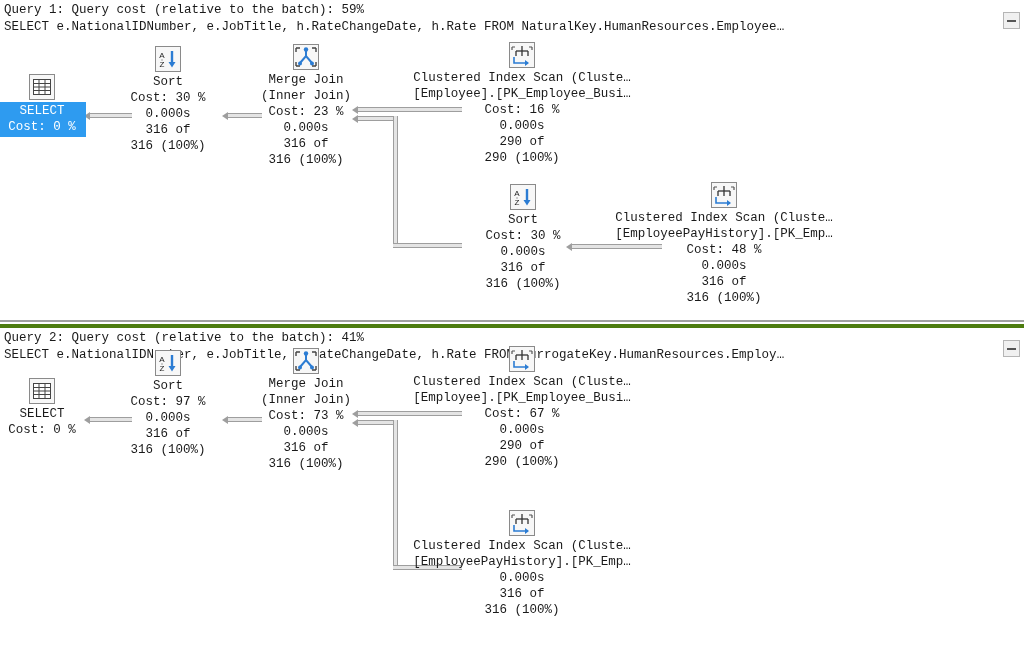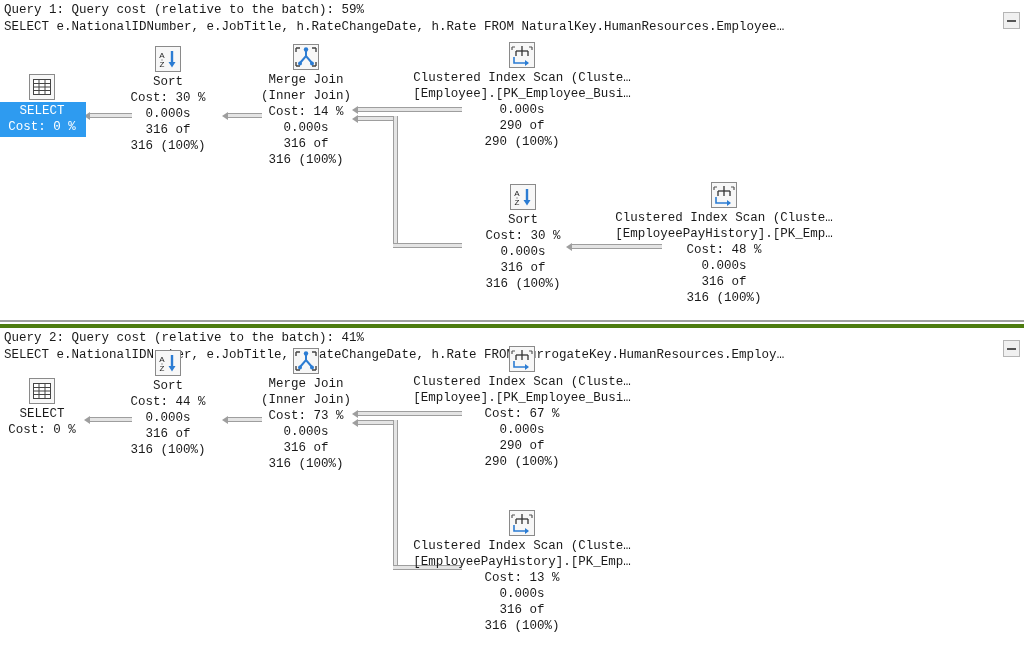--- a/index.html
+++ b/index.html
@@ -163,21 +163,21 @@
             <circle cx="18" cy="18.5" r="2" fill="#2b7cd3"></circle>
             <path d="M2 3 h4 M2 3 v4" stroke="#444" stroke-width="1.4" fill="none"></path>
             <path d="M22 3 h-4 M22 3 v4" stroke="#444" stroke-width="1.4" fill="none"></path>
             <path d="M2 21 h4 M2 21 v-4" stroke="#444" stroke-width="1.4" fill="none"></path>
             <path d="M22 21 h-4 M22 21 v-4" stroke="#444" stroke-width="1.4" fill="none"></path>
           </svg>
         </div>
       </div>
       <div class="nlabel">Merge Join</div>
       <div class="nlabel">(Inner Join)</div>
-      <div class="nstat">Cost: 14 %</div>
+      <div class="nstat">Cost: 23 %</div>
       <div class="nstat">0.000s</div>
       <div class="nstat">316 of</div>
       <div class="nstat">316 (100%)</div>
     </div>
 
     <div class="node" style="left:398px;top:4px;width:248px;">
       <div class="icon-wrap">
         <div class="ic-frame">
           <svg class="ic" width="24" height="24" viewBox="0 0 24 24">
             <line x1="12" y1="3" x2="12" y2="8" stroke="#333" stroke-width="1.3"></line>
@@ -187,20 +187,21 @@
             <line x1="18" y1="8" x2="18" y2="13" stroke="#333" stroke-width="1.3"></line>
             <path d="M4 14 v6 h14" fill="none" stroke="#2b7cd3" stroke-width="1.6"></path>
             <path d="M15 17 l4 3 l-4 3 z" fill="#2b7cd3"></path>
             <path d="M2 4 v3 M2 4 h3" stroke="#555" stroke-width="1.2" fill="none"></path>
             <path d="M22 4 v3 M22 4 h-3" stroke="#555" stroke-width="1.2" fill="none"></path>
           </svg>
         </div>
       </div>
       <div class="nlabel ell">Clustered Index Scan (Cluste…</div>
       <div class="nlabel ell">[Employee].[PK_Employee_Busi…</div>
+      <div class="nstat">Cost: 16 %</div>
       <div class="nstat">0.000s</div>
       <div class="nstat">290 of</div>
       <div class="nstat">290 (100%)</div>
     </div>
 
     <div class="node" style="left:463px;top:146px;width:120px;">
       <div class="icon-wrap">
         <div class="ic-frame">
           <svg class="ic" width="24" height="24" viewBox="0 0 24 24">
             <text x="6" y="11" font-family="Liberation Sans, sans-serif" font-size="8" fill="#222" text-anchor="middle">A</text>
@@ -300,21 +301,21 @@
           <svg class="ic" width="24" height="24" viewBox="0 0 24 24">
             <text x="6" y="11" font-family="Liberation Sans, sans-serif" font-size="8" fill="#222" text-anchor="middle">A</text>
             <text x="6" y="20" font-family="Liberation Sans, sans-serif" font-size="8" fill="#222" text-anchor="middle">Z</text>
             <line x1="6" y1="12.5" x2="6" y2="13.5" stroke="#222" stroke-width="0.8"></line>
             <line x1="16" y1="4" x2="16" y2="17" stroke="#2b7cd3" stroke-width="2.4"></line>
             <path d="M12.5 15 L16 20.5 L19.5 15 Z" fill="#2b7cd3"></path>
           </svg>
         </div>
       </div>
       <div class="nlabel">Sort</div>
-      <div class="nstat">Cost: 44 %</div>
+      <div class="nstat">Cost: 97 %</div>
       <div class="nstat">0.000s</div>
       <div class="nstat">316 of</div>
       <div class="nstat">316 (100%)</div>
     </div>
 
     <div class="node" style="left:246px;top:-18px;width:120px;">
       <div class="icon-wrap">
         <div class="ic-frame">
           <svg class="ic" width="24" height="24" viewBox="0 0 24 24">
             <path d="M6 18 L12 11 L18 18" fill="none" stroke="#2b7cd3" stroke-width="2"></path>
@@ -372,20 +373,19 @@
             <line x1="18" y1="8" x2="18" y2="13" stroke="#333" stroke-width="1.3"></line>
             <path d="M4 14 v6 h14" fill="none" stroke="#2b7cd3" stroke-width="1.6"></path>
             <path d="M15 17 l4 3 l-4 3 z" fill="#2b7cd3"></path>
             <path d="M2 4 v3 M2 4 h3" stroke="#555" stroke-width="1.2" fill="none"></path>
             <path d="M22 4 v3 M22 4 h-3" stroke="#555" stroke-width="1.2" fill="none"></path>
           </svg>
         </div>
       </div>
       <div class="nlabel ell">Clustered Index Scan (Cluste…</div>
       <div class="nlabel ell">[EmployeePayHistory].[PK_Emp…</div>
-      <div class="nstat">Cost: 13 %</div>
       <div class="nstat">0.000s</div>
       <div class="nstat">316 of</div>
       <div class="nstat">316 (100%)</div>
     </div>
 
   </div>
 </div>
 
 </body></html>

